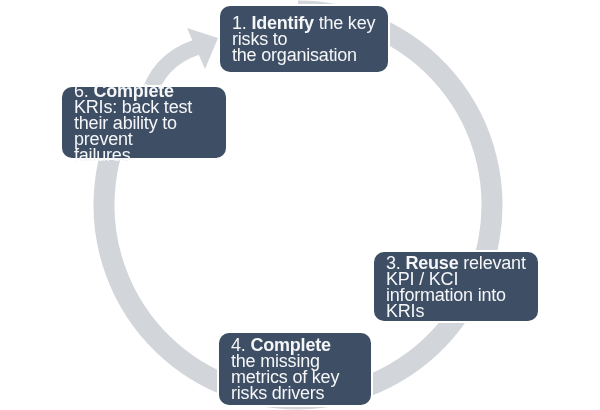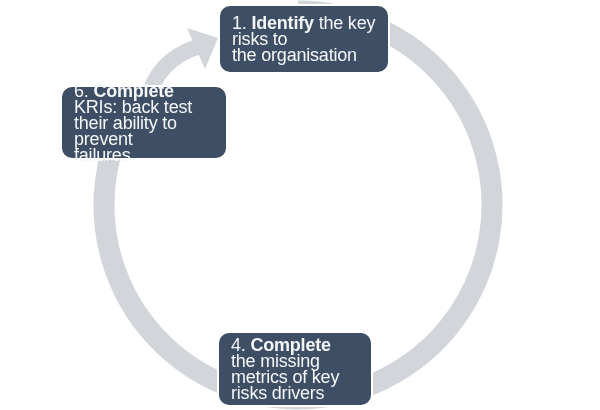--- a/index.html
+++ b/index.html
@@ -79,20 +79,24 @@
     <path class="arrow-shaft" d="M 147 102 C 153 75 170 56 197 47"></path>
     <polygon class="arrow-head" points="218,38 187,28 205,69"></polygon>
   </svg>
 
   <div class="step-box b1">
       <p class="step-text"><span>1. </span><b>Identify</b><span> the key risks to
 the organisation</span></p>
     </div>
 
 
+  <div class="step-box b3">
+      <p class="step-text"><span>3. </span><b>Reuse</b><span> relevant KPI / KCI
+information into KRIs</span></p>
+    </div>
 
   <div class="step-box b4">
       <p class="step-text"><span>4. </span><b>Complete</b><span> the missing
 metrics of key risks drivers</span></p>
     </div>
 
 
   <div class="step-box b6">
       <p class="step-text"><span>6. </span><b>Complete</b><span> KRIs: back test
 their ability to prevent

